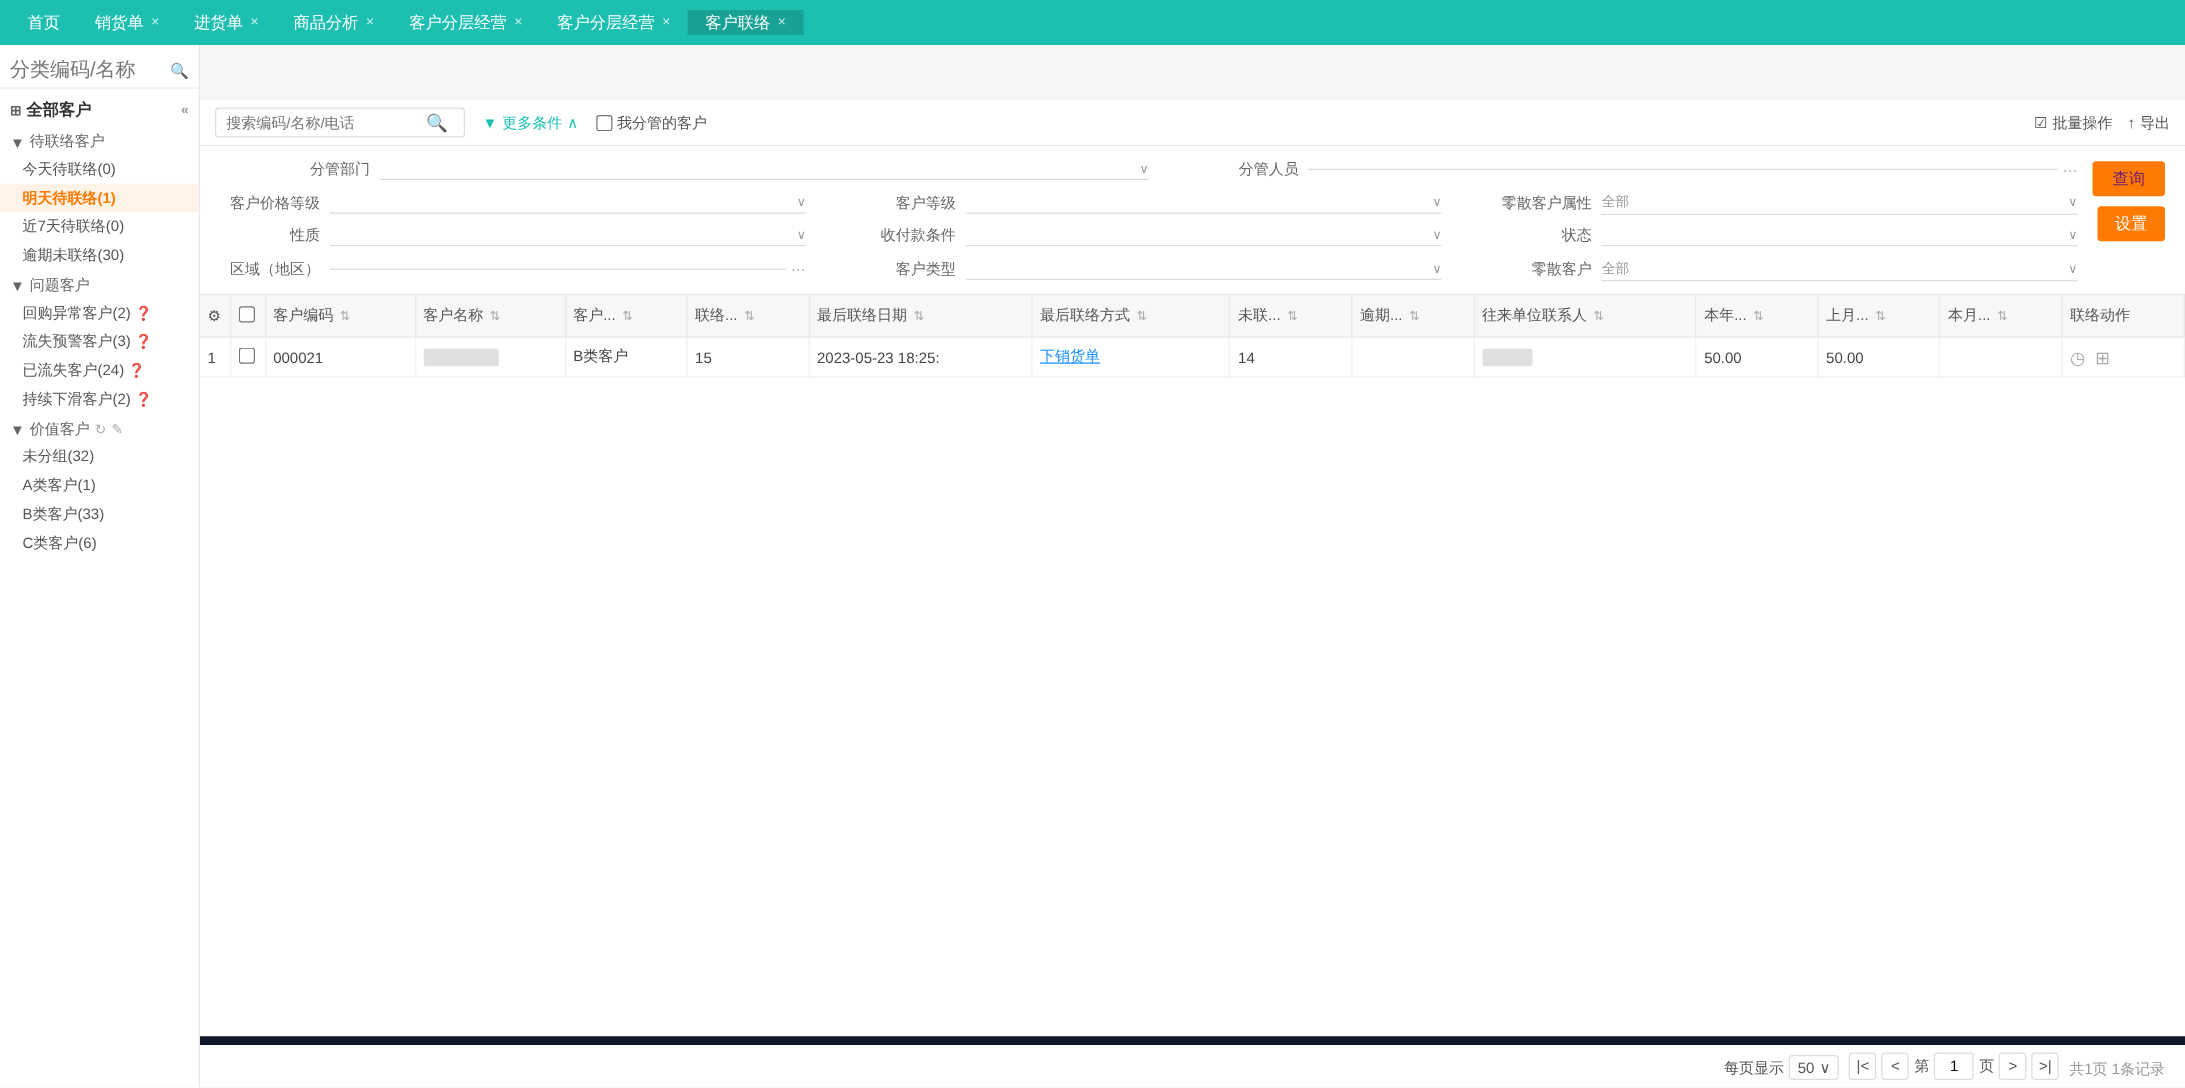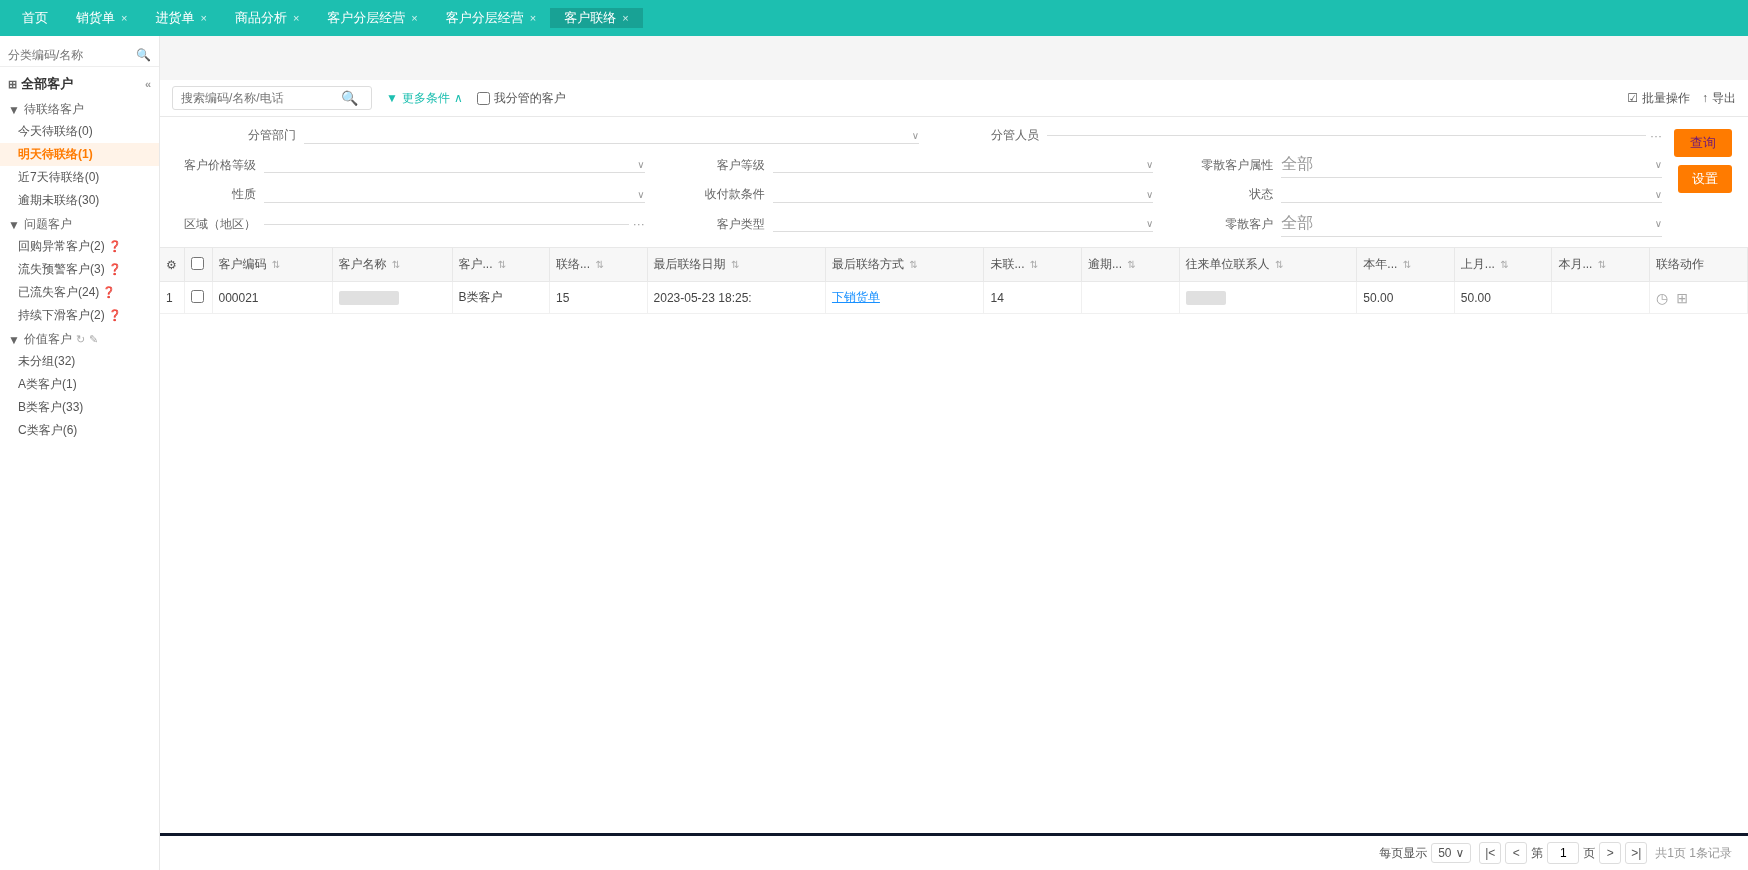--- a/index.html
+++ b/index.html
@@ -49,21 +49,21 @@
     .sidebar-search {
       display: flex;
       align-items: center;
       padding: 4px 8px;
       border-bottom: 1px solid #eee;
       margin-bottom: 4px;
     }
     .sidebar-search input {
       border: none;
       outline: none;
-      font-size: 12px;
+      font-size: 16px;
       color: #0f172a;
       width: 100%;
       background: transparent;
     }
     .sidebar-section-title {
       display: flex;
       align-items: center;
       padding: 4px 8px;
       font-weight: bold;
       font-size: 13px;
@@ -207,21 +207,21 @@
     }
     .filter-select {
       flex: 1;
       display: flex;
       align-items: center;
       justify-content: space-between;
       border-bottom: 1px solid #ddd;
       padding: 2px 0;
       cursor: pointer;
     }
-    .filter-select-text { color: #999; font-size: 16px; }
+    .filter-select-text { color: #999; font-size: 11px; }
     .filter-select .caret { color: #999; font-size: 10px; }
     .filter-dots {
       color: #999;
       font-size: 12px;
       cursor: pointer;
       margin-left: 4px;
     }
     .filter-divider { width: 40px; }
     .query-btn {
       background: #ff7b00;
@@ -283,24 +283,24 @@
       color: #444;
       white-space: nowrap;
     }
     .link-text { color: #1890ff; text-decoration: underline; cursor: pointer; }
     .action-icons { display: flex; gap: 8px; align-items: center; }
     .action-icon { color: #aaa; cursor: pointer; font-size: 14px; }
 
     
     .table-footer {
       background: #fff;
-      border-top: 3px solid #0f172a;
+      border-top: 7px solid #0f172a;
       padding: 6px 16px;
       display: flex;
-      align-items: center;
+      align-items: flex-end;
       justify-content: flex-end;
       gap: 8px;
       font-size: 12px;
       color: #555;
     }
     .page-size-select {
       display: flex;
       align-items: center;
       gap: 4px;
     }

